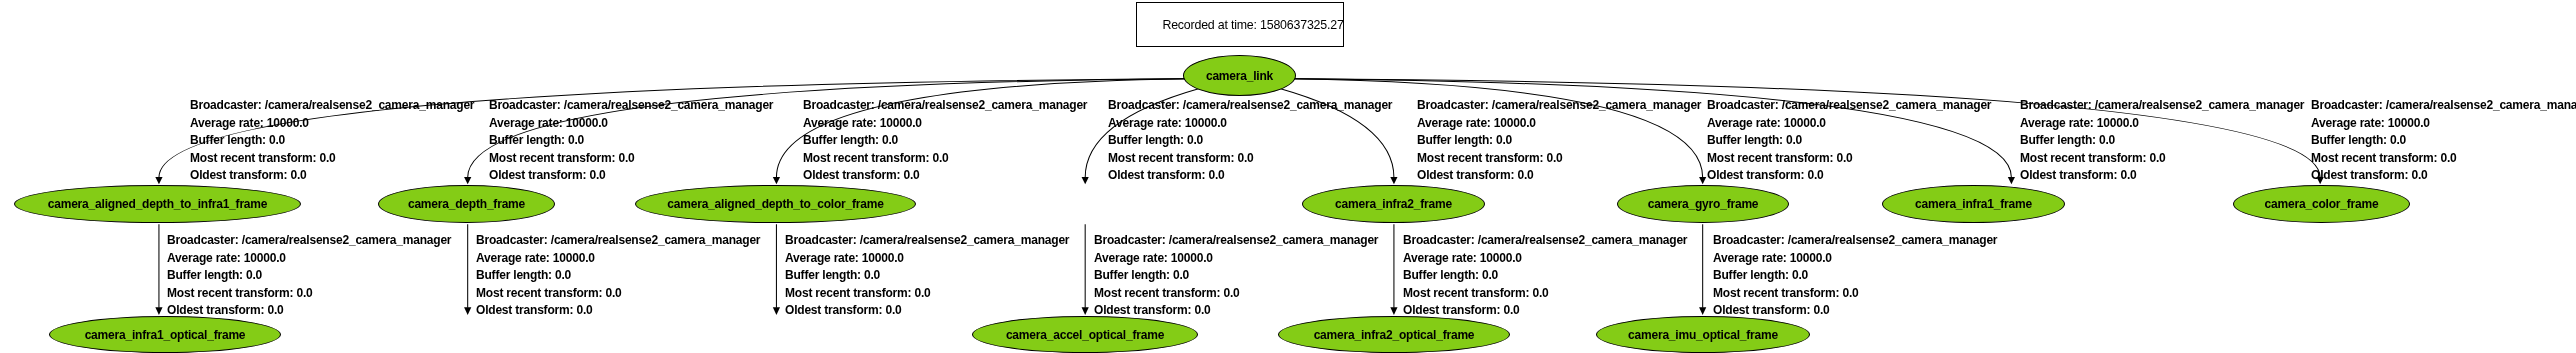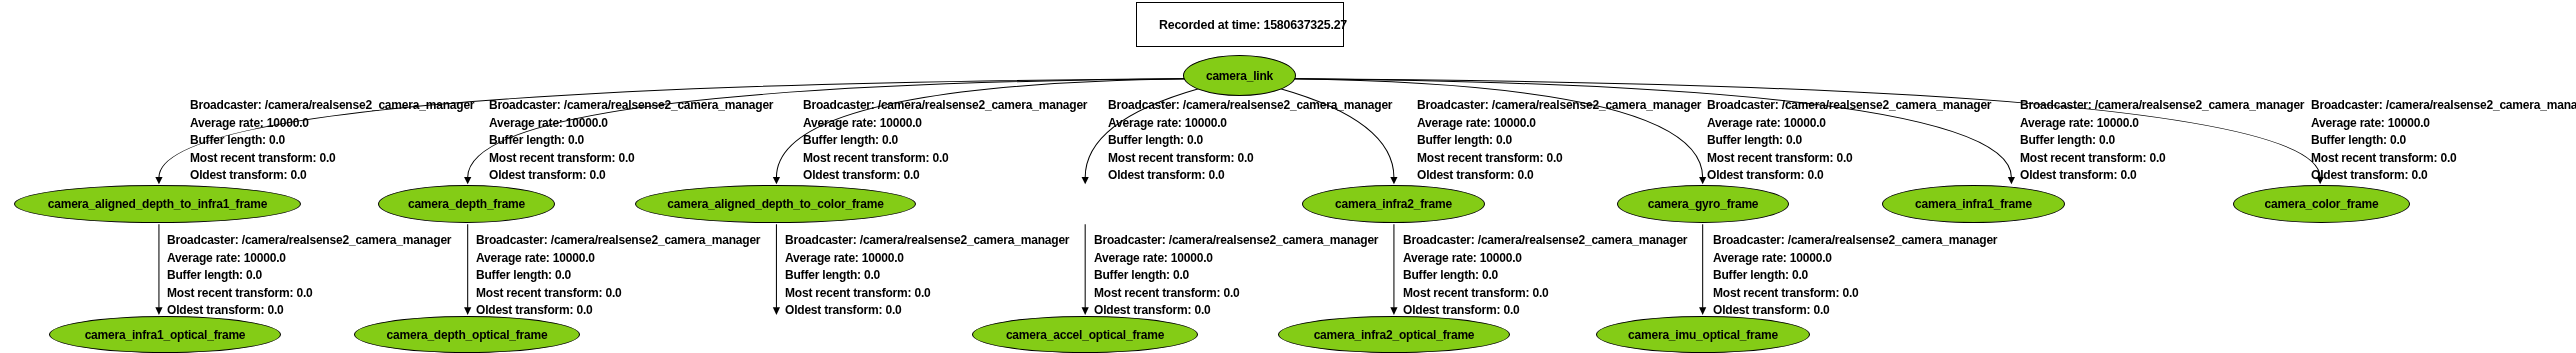--- a/index.html
+++ b/index.html
@@ -35,21 +35,21 @@
     box-sizing:border-box;
   }
   .titlebox{
     position:absolute;
     border:1px solid #000;
     background:#fff;
     display:flex;
     align-items:center;
     justify-content:center;
     font-size:12.4px;
-    font-weight:700;
+    font-weight:400;
     letter-spacing:-0.2px;
     white-space:nowrap;
     box-sizing:border-box;
     padding-left:26px;
   }
   .edge-label{
     position:absolute;
     font-size:12px;
     font-weight:600;
     line-height:17.5px;
@@ -166,21 +166,20 @@
       <div>Oldest transform: 0.0</div>
     </div>
     <div class="node" style="left: 49px; top: 316px; width: 232px; height: 37px;">camera_infra1_optical_frame</div>
     <div class="edge-label" style="left: 476px; top: 232px;">
       <div>Broadcaster: /camera/realsense2_camera_manager</div>
       <div>Average rate: 10000.0</div>
       <div>Buffer length: 0.0</div>
       <div>Most recent transform: 0.0</div>
       <div>Oldest transform: 0.0</div>
     </div>
-    <div class="node" style="left: 354px; top: 316px; width: 226px; height: 37px;">camera_depth_optical_frame</div>
     <div class="edge-label" style="left: 785px; top: 232px;">
       <div>Broadcaster: /camera/realsense2_camera_manager</div>
       <div>Average rate: 10000.0</div>
       <div>Buffer length: 0.0</div>
       <div>Most recent transform: 0.0</div>
       <div>Oldest transform: 0.0</div>
     </div>
     <div class="edge-label" style="left: 1094px; top: 232px;">
       <div>Broadcaster: /camera/realsense2_camera_manager</div>
       <div>Average rate: 10000.0</div>

